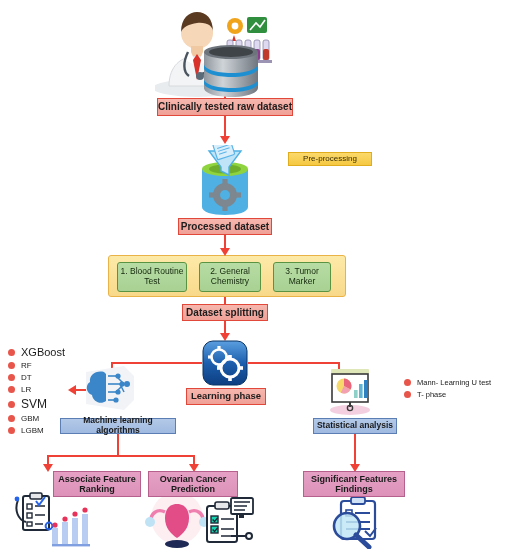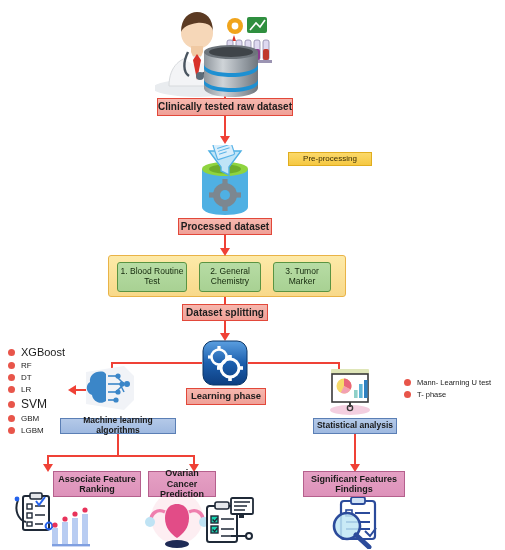--- a/index.html
+++ b/index.html
@@ -374,21 +374,21 @@
   <div class="line-v" style="left:47px; top:455px; height:12px;"></div>
   <div class="arrow-down" style="left:43px; top:464px;"></div>
   <div class="line-v" style="left:193px; top:455px; height:12px;"></div>
   <div class="arrow-down" style="left:189px; top:464px;"></div>
 
   <div class="line-v" style="left:354px; top:434px; height:32px;"></div>
   <div class="arrow-down" style="left:350px; top:464px;"></div>
 
   <div class="lbl lbl-pink" style="left:5px; top:471px; width:88px; height:26px; font-size:9px;margin-left:48px;">Associate Feature Ranking</div>
 
-  <div class="lbl lbl-pink" style="left:148px; top:471px; width:68px; height:26px; font-size:9px;">Ovarian Cancer Prediction</div>
+  <div class="lbl lbl-pink" style="left:148px; top:471px; width:90px; height:26px; font-size:9px;">Ovarian Cancer Prediction</div>
 
   <div class="lbl lbl-pink" style="left:303px; top:471px; width:102px; height:26px; font-size:9px;">Significant Features Findings</div>
 
   <div class="icon-wrap" style="left:12px; top:492px; width:82px; height:56px;">
     <svg width="82" height="56" viewBox="0 0 82 56">
 
       <rect x="11" y="4" width="26" height="34" rx="2" fill="#ffffff" stroke="#1f2937" stroke-width="2"></rect>
       <rect x="18" y="1" width="12" height="6" rx="1.5" fill="#e5e7eb" stroke="#1f2937" stroke-width="1.6"></rect>
       <rect x="15" y="12" width="5" height="5" fill="none" stroke="#1f2937" stroke-width="1.4"></rect>
       <rect x="15" y="21" width="5" height="5" fill="none" stroke="#1f2937" stroke-width="1.4"></rect>

